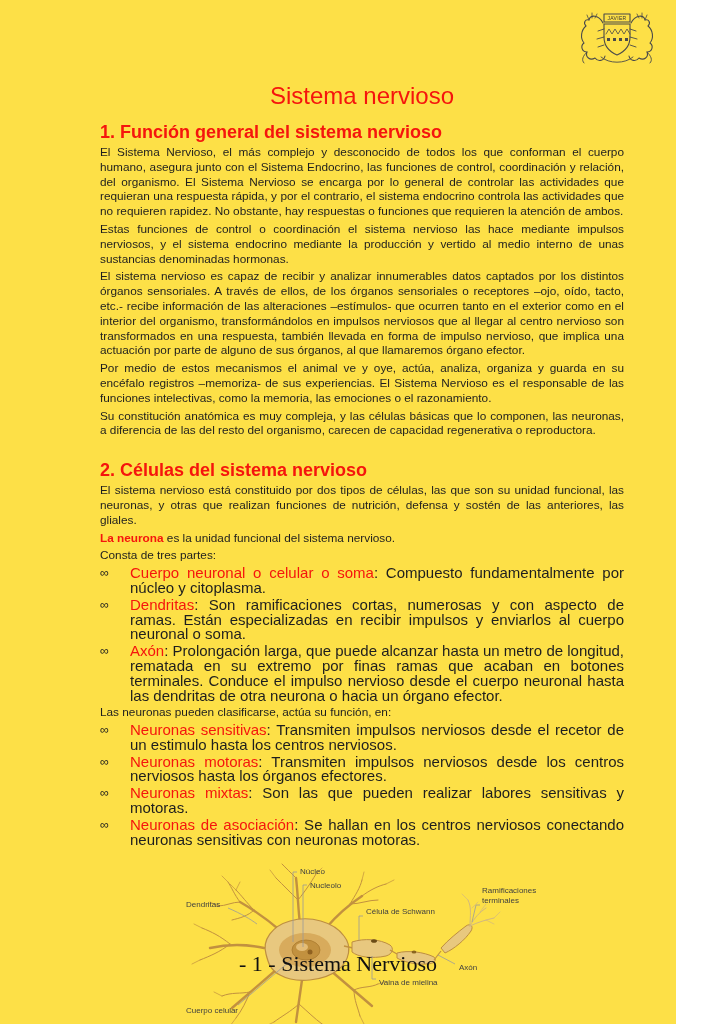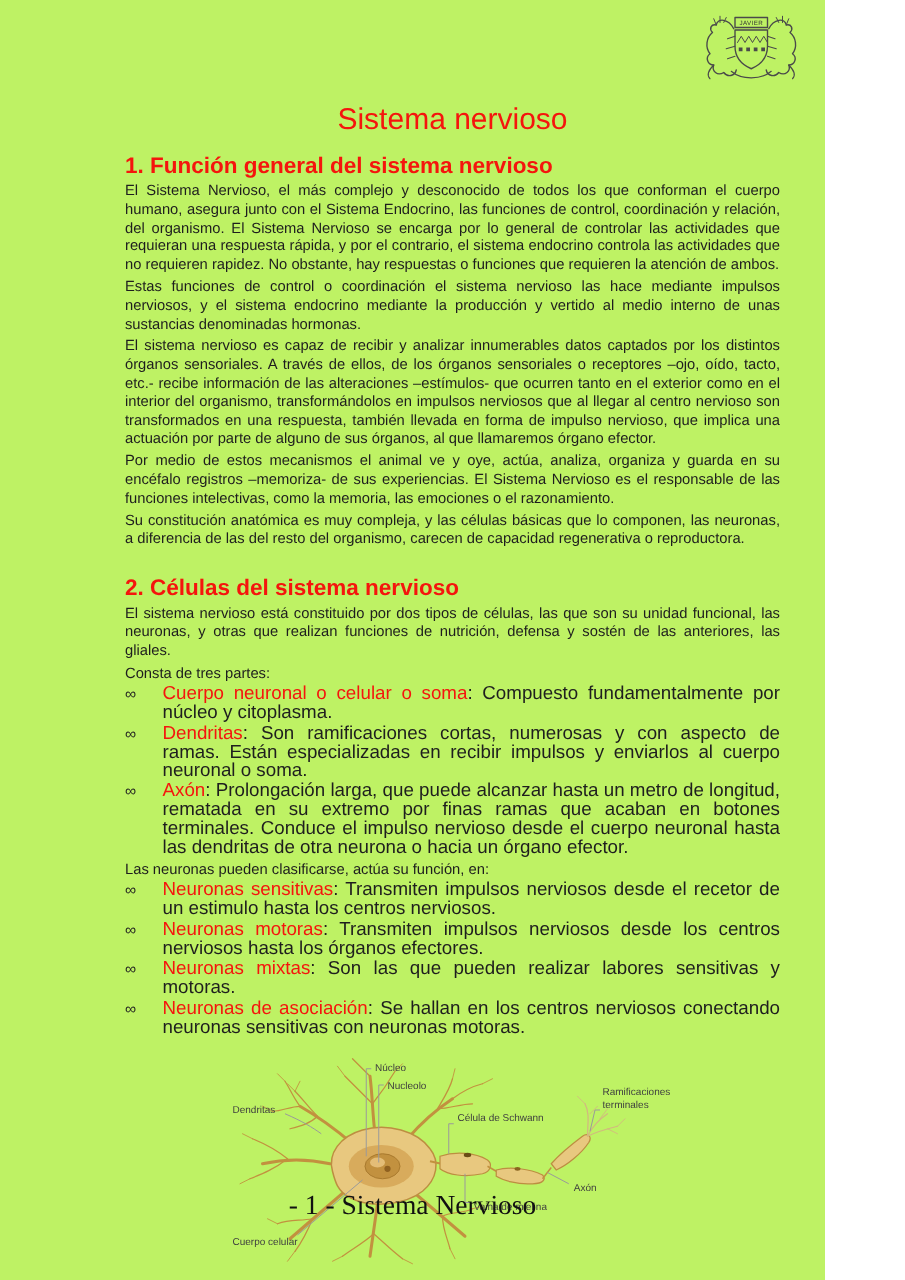--- a/index.html
+++ b/index.html
@@ -1,18 +1,18 @@
 <!DOCTYPE html>
 <html><head>
 <meta charset="utf-8">
 <style>
   html,body { margin:0; padding:0; background:#ffffff; }
   .page {
-    position:relative; width:660px; height:1024px; background:#bef264;
-    font-family:"Liberation Sans", sans-serif; color:#1e1e1e; overflow:hidden;
+    position:relative; width:660px; height:1024px; background:#fde047;
+    font-family:"Liberation Sans", sans-serif; color:#1e1e1e; overflow:hidden;padding-left:16px;
   }
   .logo { position:absolute; top:7px; right:17px; width:84px; height:62px; }
   .content { position:absolute; left:100px; top:82px; width:524px; }
   .doc-title {
     text-align:center; font-size:24px; font-weight:400; color:#f5150d;
     margin:0 0 15px 0; line-height:28px;
   }
   .sec-heading { color:#f5150d; font-weight:bold; font-size:18px; margin:0 0 5px 0; line-height:15px; }
   .sec-heading.sec2 { margin-top:25px; }
   p.body { font-size:11.8px; line-height:14.8px; text-align:justify; margin:0 0 3px 0; }
@@ -60,20 +60,21 @@
 
     <h2 class="sec-heading">1. Función general del sistema nervioso</h2>
     <p class="body">El Sistema Nervioso, el más complejo y desconocido de todos los que conforman el cuerpo humano, asegura junto con el Sistema Endocrino, las funciones de control, coordinación y relación, del organismo. El Sistema Nervioso se encarga por lo general de controlar las actividades que requieran una respuesta rápida, y por el contrario, el sistema endocrino controla las actividades que no requieren rapidez. No obstante, hay respuestas o funciones que requieren la atención de ambos.</p>
     <p class="body">Estas funciones de control o coordinación el sistema nervioso las hace mediante impulsos nerviosos, y el sistema endocrino mediante la producción y vertido al medio interno de unas sustancias denominadas hormonas.</p>
     <p class="body">El sistema nervioso es capaz de recibir y analizar innumerables datos captados por los distintos órganos sensoriales. A través de ellos, de los órganos sensoriales o receptores –ojo, oído, tacto, etc.- recibe información de las alteraciones –estímulos- que ocurren tanto en el exterior como en el interior del organismo, transformándolos en impulsos nerviosos que al llegar al centro nervioso son transformados en una respuesta, también llevada en forma de impulso nervioso, que implica una actuación por parte de alguno de sus órganos, al que llamaremos órgano efector.</p>
     <p class="body">Por medio de estos mecanismos el animal ve y oye, actúa, analiza, organiza y guarda en su encéfalo registros –memoriza- de sus experiencias. El Sistema Nervioso es el responsable de las funciones intelectivas, como la memoria, las emociones o el razonamiento.</p>
     <p class="body">Su constitución anatómica es muy compleja, y las células básicas que lo componen, las neuronas, a diferencia de las del resto del organismo, carecen de capacidad regenerativa o reproductora.</p>
 
     <h2 class="sec-heading sec2">2. Células del sistema nervioso</h2>
     <p class="body">El sistema nervioso está constituido por dos tipos de células, las que son su unidad funcional, las neuronas, y otras que realizan funciones de nutrición, defensa y sostén de las anteriores, las gliales.</p>
+    <p class="body"><span class="red bold">La neurona</span><span> es la unidad funcional del sistema nervioso.</span></p>
     <p class="body">Consta de tres partes:</p>
 
     <div class="bullets">
       <div class="bullet">
         <span class="marker">∞</span>
         <p class="btext"><span class="red">Cuerpo neuronal o celular o soma</span><span>: Compuesto fundamentalmente por núcleo y citoplasma.</span></p>
       </div>
       <div class="bullet">
         <span class="marker">∞</span>
         <p class="btext"><span class="red">Dendritas</span><span>: Son ramificaciones cortas, numerosas y con aspecto de ramas. Están especializadas en recibir impulsos y enviarlos al cuerpo neuronal o soma.</span></p>

